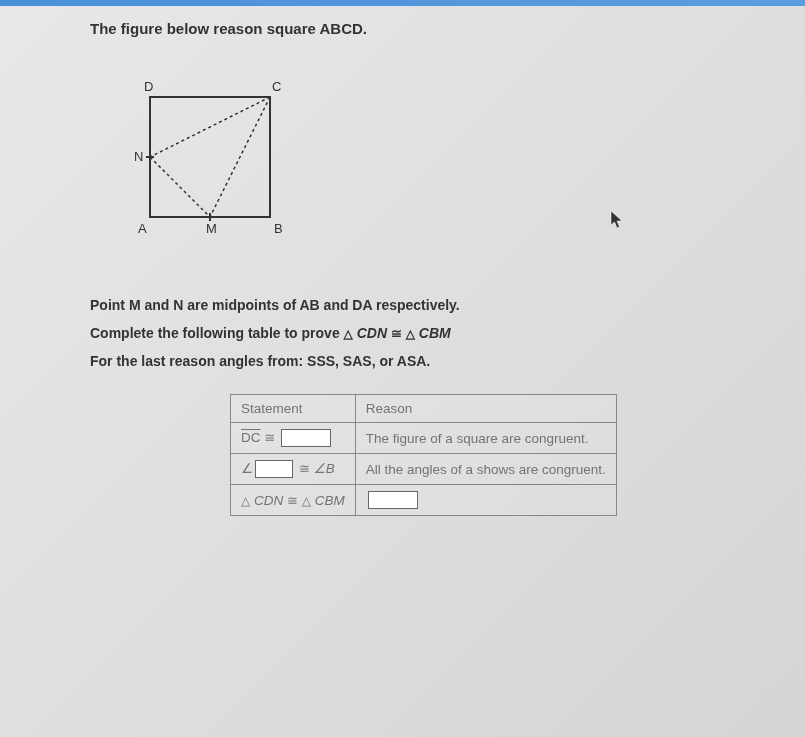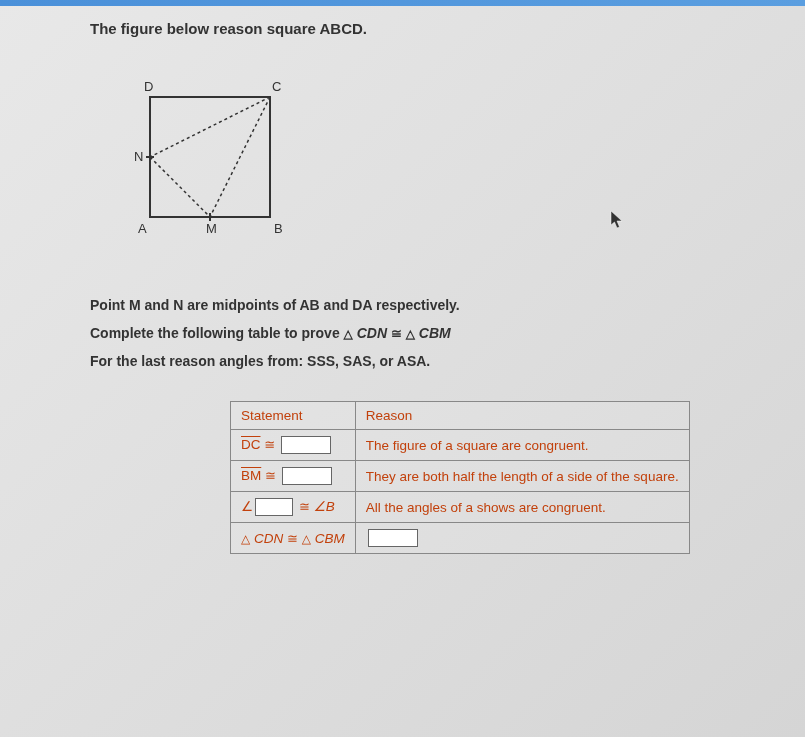--- a/index.html
+++ b/index.html
@@ -13,29 +13,29 @@
       position: relative;
     }
     .top-bar {
       position: absolute;
       top: 0; left: 0; right: 0;
       height: 6px;
       background: linear-gradient(90deg, #4a90d9 0%, #5a9ee0 100%);
     }
     .prompt { font-size: 15px; font-weight: bold; color: #333; margin-bottom: 40px; }
     .figure-area { margin: 20px 0 50px 30px; }
-    .instructions { margin-bottom: 32px; }
+    .instructions { margin-bottom: 25px; }
     .instructions p { font-size: 14px; font-weight: bold; color: #333; margin-bottom: 12px; }
     .tri { font-size: 12px; vertical-align: baseline; }
     .cong { font-size: 13px; }
     table.proof {
       border-collapse: collapse;
       margin-left: 140px;
       font-size: 13.5px;
-      color: #c2410c;
+      color: #737373;
     }
     table.proof td {
       border: 1px solid #888;
       padding: 6px 10px;
       background: rgba(255,255,255,0.1);
       vertical-align: middle;
     }
     table.proof td.head { font-weight: normal; }
     .overline { text-decoration: overline; }
     .blank {
@@ -109,28 +109,20 @@
   <tr>
     <td>
       <span class="overline">DC</span>
       <span class="cong">≅</span>
       <span class="blank"></span>
     </td>
     <td>The figure of a square are congruent.</td>
   </tr>
   <tr>
     <td>
-      <span class="overline">BM</span>
-      <span class="cong">≅</span>
-      <span class="blank"></span>
-    </td>
-    <td>They are both half the length of a side of the square.</td>
-  </tr>
-  <tr>
-    <td>
       <span>∠</span><span class="blank sm"></span>
       <span class="cong">≅</span>
       <i><span>∠B</span></i>
     </td>
     <td>All the angles of a shows are congruent.</td>
   </tr>
   <tr>
     <td>
       <span class="tri">△</span>
       <i><span>CDN</span></i>

